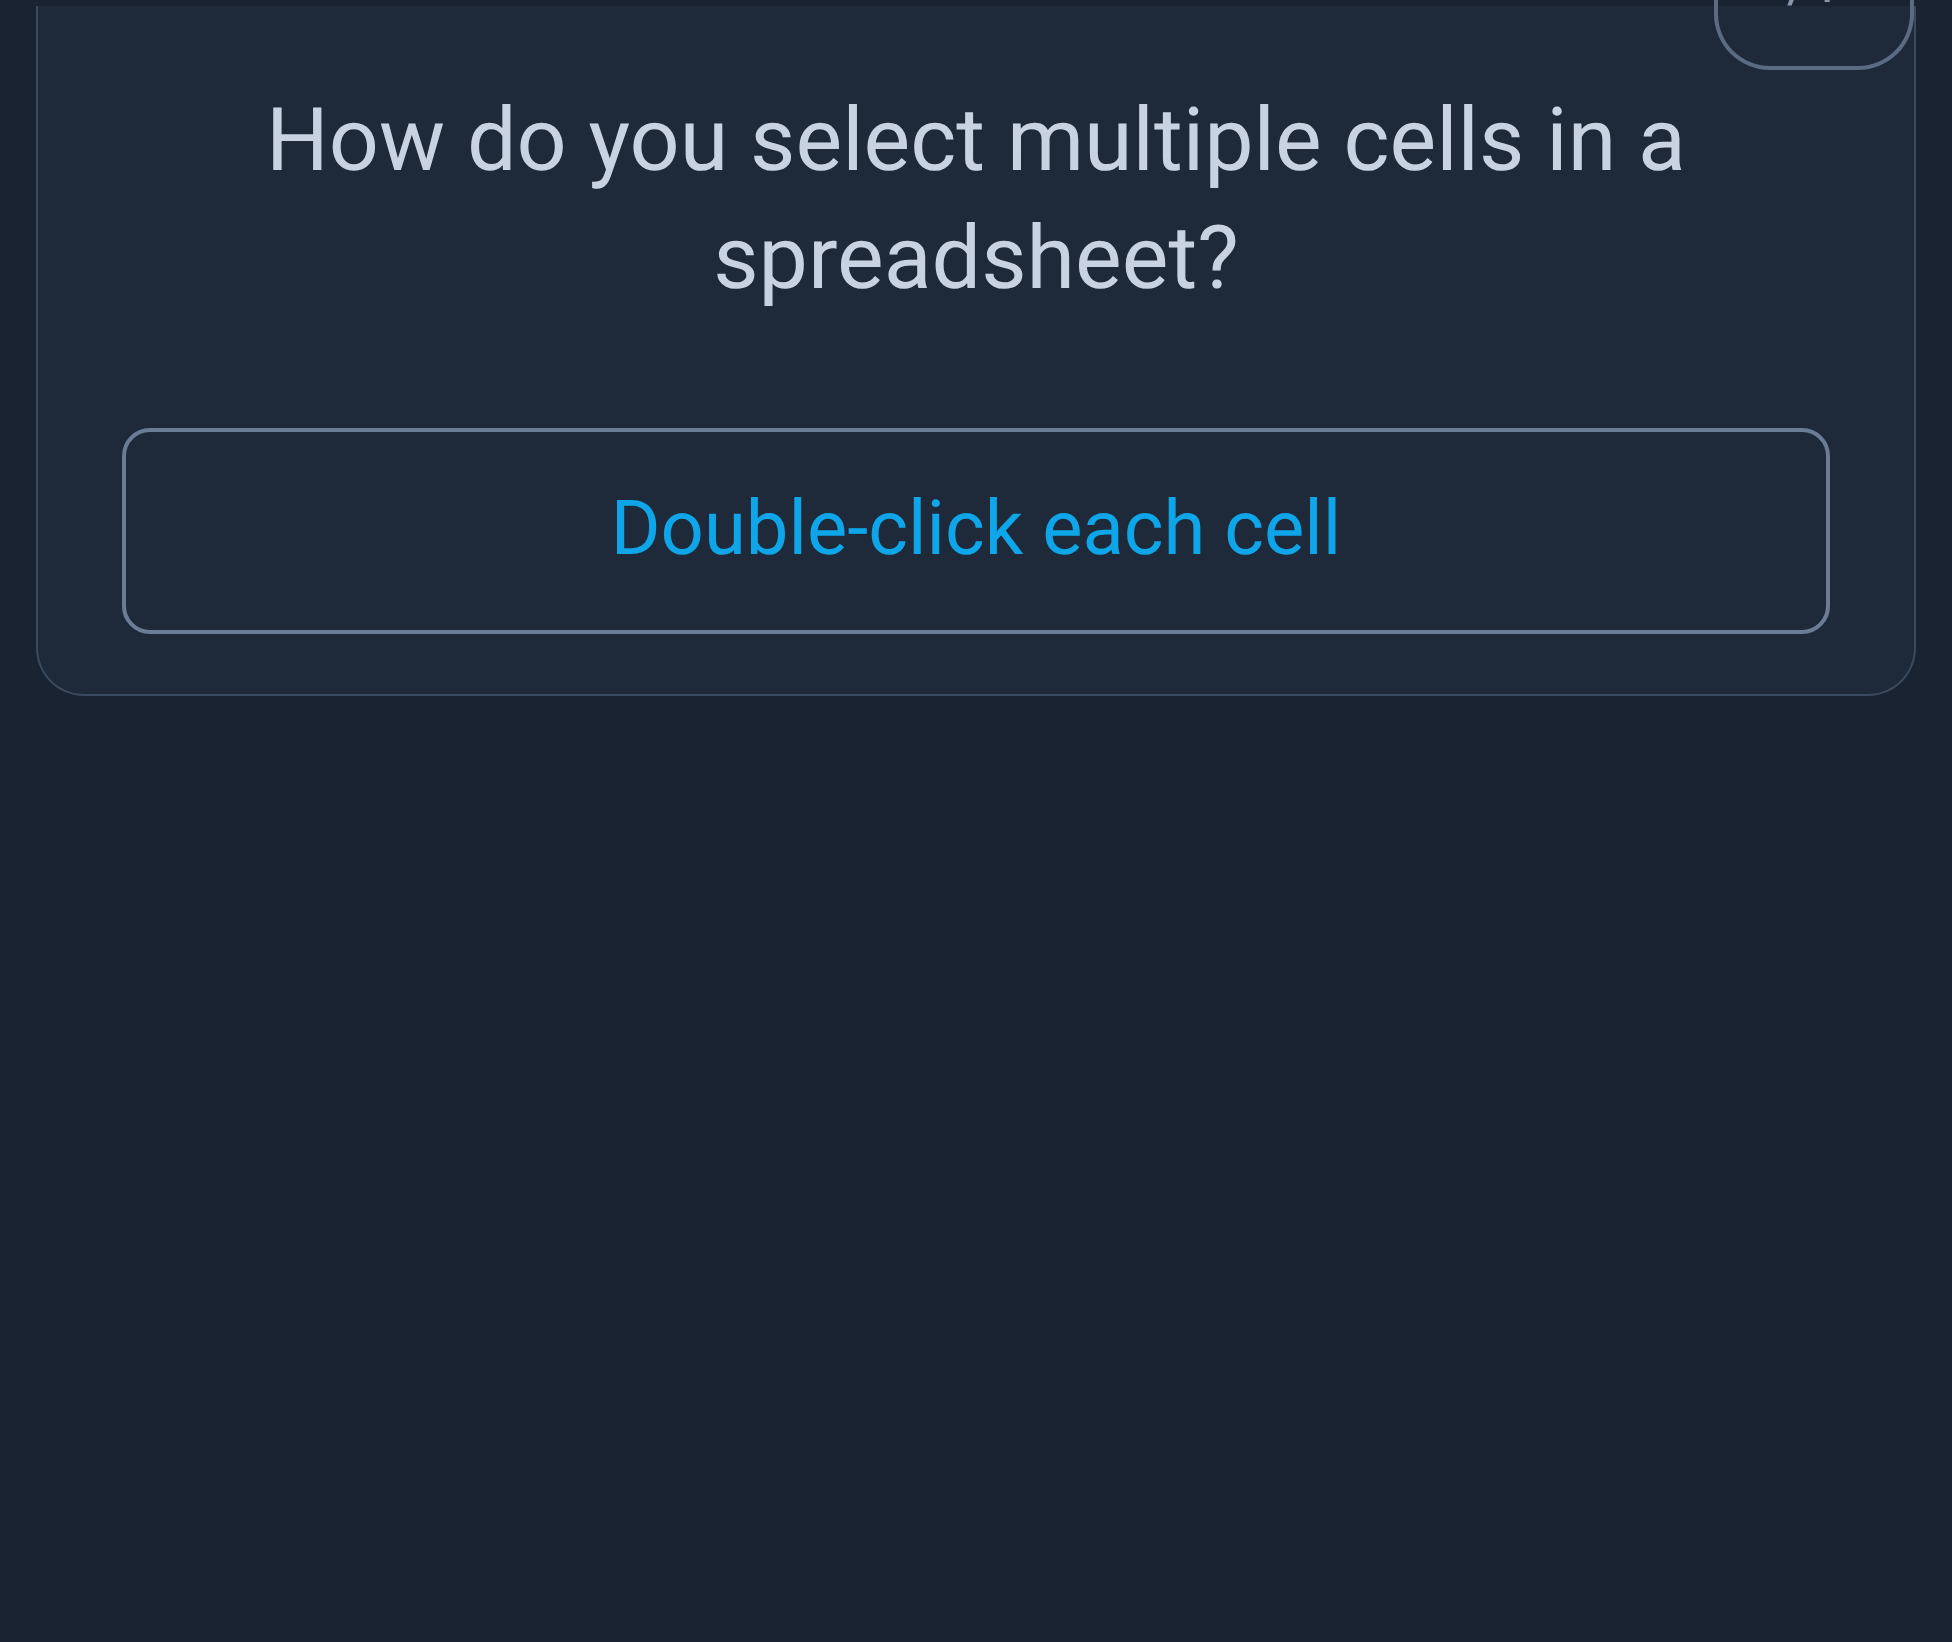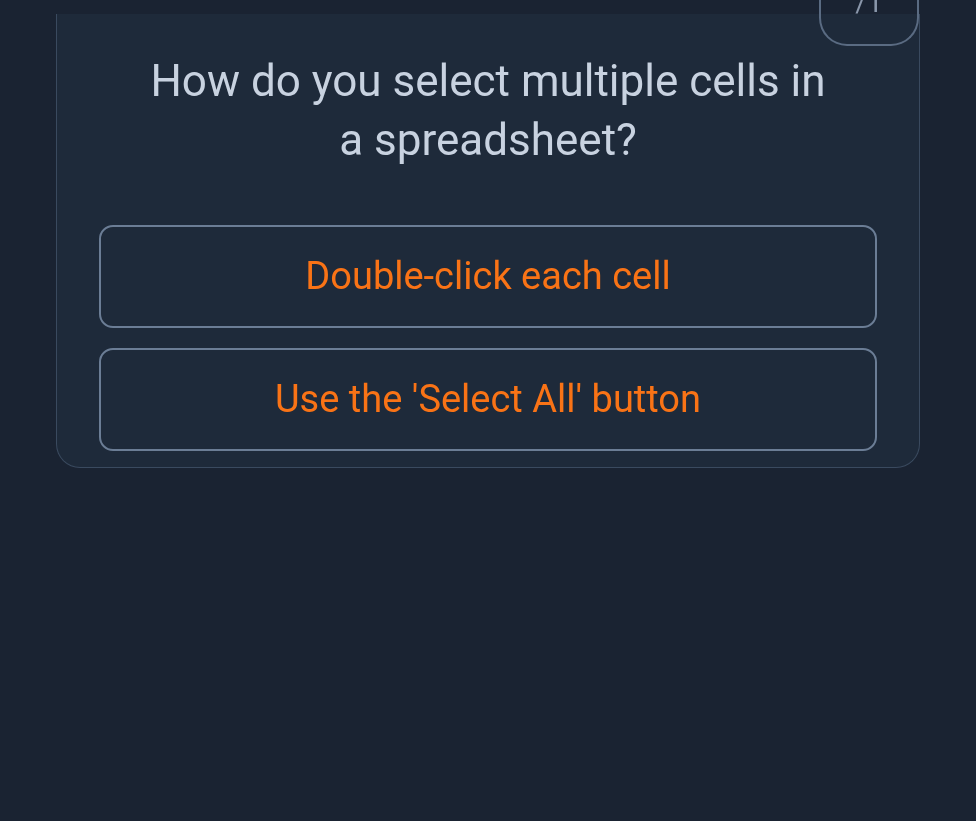--- a/index.html
+++ b/index.html
@@ -13,29 +13,29 @@
       font-family: -apple-system, BlinkMacSystemFont, 'Segoe UI', Roboto, Helvetica, Arial, sans-serif;
       width: 976px;
       height: 821px;
       display: flex;
       flex-direction: column;
       align-items: center;
       overflow: hidden;
     }
     
     .quiz-container {
-      width: 864px;
-      margin: 14px auto;
+      width: 940px;
+      margin: 3px auto;
       background-color: #1e2a3a;
       border: 1px solid #3a4a5f;
       border-radius: 24px;
       border-top: none;
       border-top-left-radius: 0;
       border-top-right-radius: 0;
-      padding: 0 42px 16px 42px;
+      padding: 0 42px 30px 42px;
       position: relative;
     }
     
     .counter-badge {
       position: absolute;
       top: -18px;
       right: 0;
       width: 100px;
       height: 50px;
       border: 2px solid #5a6b82;
@@ -70,21 +70,21 @@
       display: flex;
       flex-direction: column;
       gap: 20px;
     }
     
     .answer-button {
       width: 100%;
       background-color: transparent;
       border: 2px solid #6b7d95;
       border-radius: 14px;
-      color: #f97316;
+      color: #0ea5e9;
       font-size: 38px;
       font-weight: 400;
       font-family: inherit;
       padding: 24px 30px;
       text-align: center;
       cursor: pointer;
       line-height: 1.35;
       transition: background-color 0.15s, border-color 0.15s;
     }
   </style>
@@ -94,16 +94,15 @@
 <div class="quiz-container">
 
   <div class="counter-badge">
     <span class="counter-text">/1</span>
   </div>
 
   <h1 class="question-text">How do you select multiple cells in a spreadsheet?</h1>
 
   <div class="answers-container">
     <button class="answer-button">Double-click each cell</button>
-    <button class="answer-button">Use the 'Select All' button</button>
   </div>
 
 </div>
 
 </body></html>

